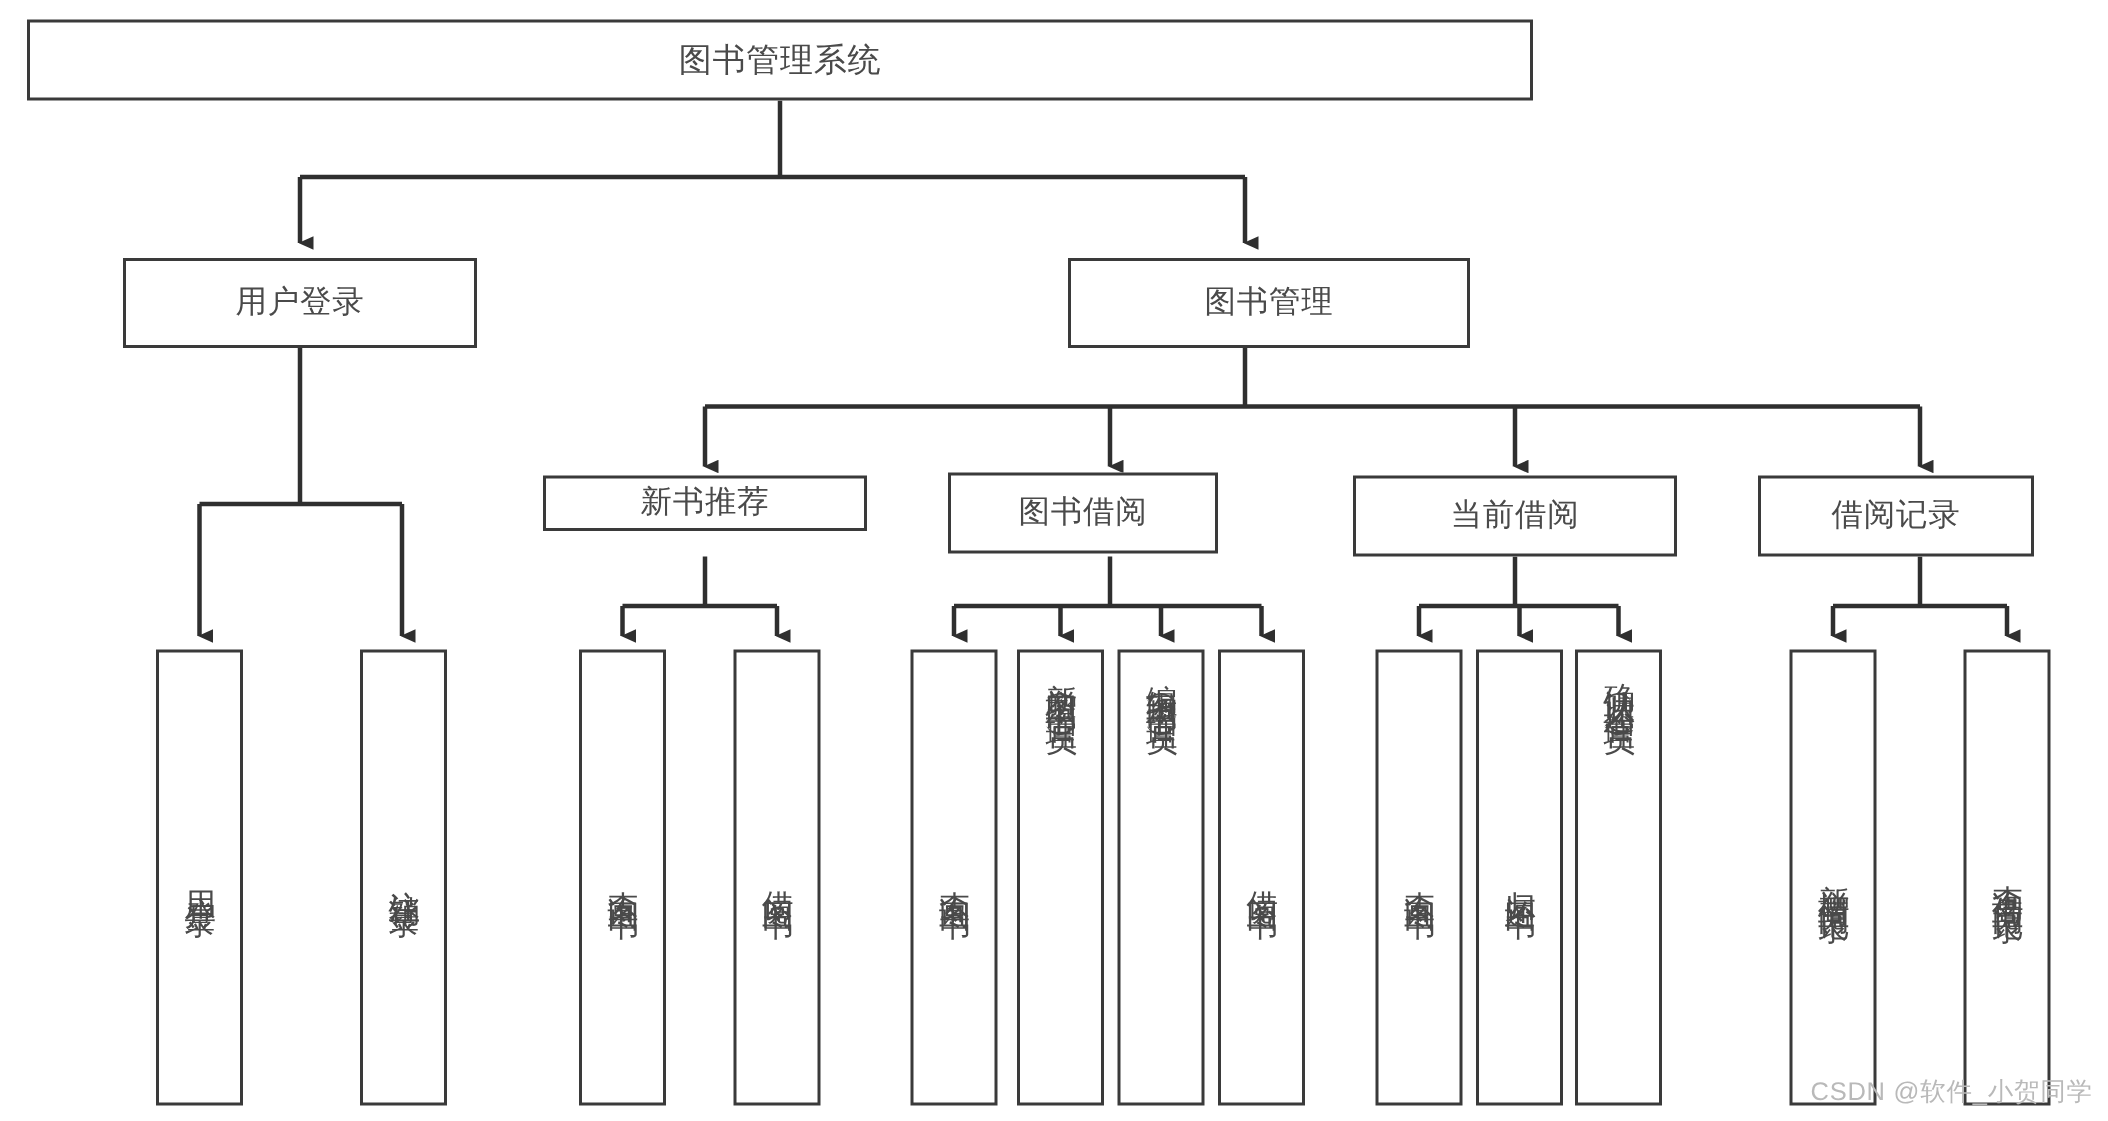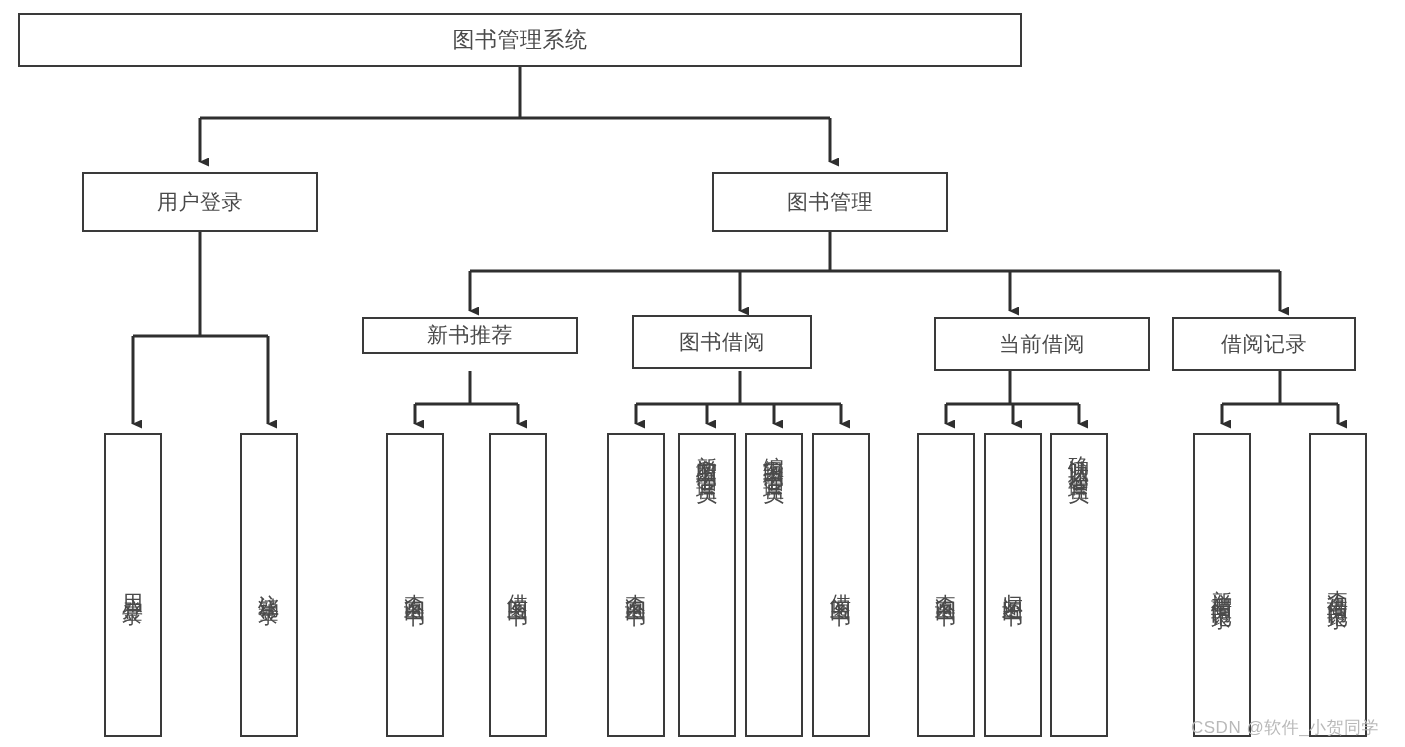--- a/index.html
+++ b/index.html
@@ -71,20 +71,21 @@
     padding-top: 4px;
     box-sizing: border-box;
   }
   .watermark {
     position: absolute;
     color: #b9b9b9;
     font-size: 17px;
     letter-spacing: 0.5px;
     white-space: nowrap;
     pointer-events: none;
+    margin-left: 16px;
   }
 </style>
 </head>
 <body>
 
 <div id="diagram-root">
 
   <svg class="diagram-canvas" viewBox="0 0 1405 747">
     <defs>
       <marker id="arrowhead" markerWidth="9" markerHeight="10" refX="4.5" refY="9" orient="auto" markerUnits="userSpaceOnUse">
@@ -140,31 +141,31 @@
     </g>
   </svg>
 
   <div class="node-box root" style="left:18px; top:13px; width:1004px; height:54px;">
     <span class="node-label">图书管理系统</span>
   </div>
 
   <div class="node-box level2" style="left:82px; top:172px; width:236px; height:60px;">
     <span class="node-label">用户登录</span>
   </div>
-  <div class="node-box level2" style="left:712px; top:172px; width:236px; height:60px;">
+  <div class="node-box level2" style="left:712px; top:172px; width:268px; height:60px;">
     <span class="node-label">图书管理</span>
   </div>
 
   <div class="node-box level2" style="left:362px; top:317px; width:216px; height:37px;">
     <span class="node-label">新书推荐</span>
   </div>
   <div class="node-box level2" style="left:632px; top:315px; width:180px; height:54px;">
     <span class="node-label">图书借阅</span>
   </div>
-  <div class="node-box level2" style="left:934px; top:317px; width:216px; height:54px;">
+  <div class="node-box level2" style="left:902px; top:317px; width:216px; height:54px;">
     <span class="node-label">当前借阅</span>
   </div>
   <div class="node-box level2" style="left:1172px; top:317px; width:184px; height:54px;">
     <span class="node-label">借阅记录</span>
   </div>
 
   <div class="node-box leaf" style="left:104px; top:433px; width:58px; height:304px;">
     <div class="leaf-inner">
         <span class="node-label">用户登录</span>
       </div>

